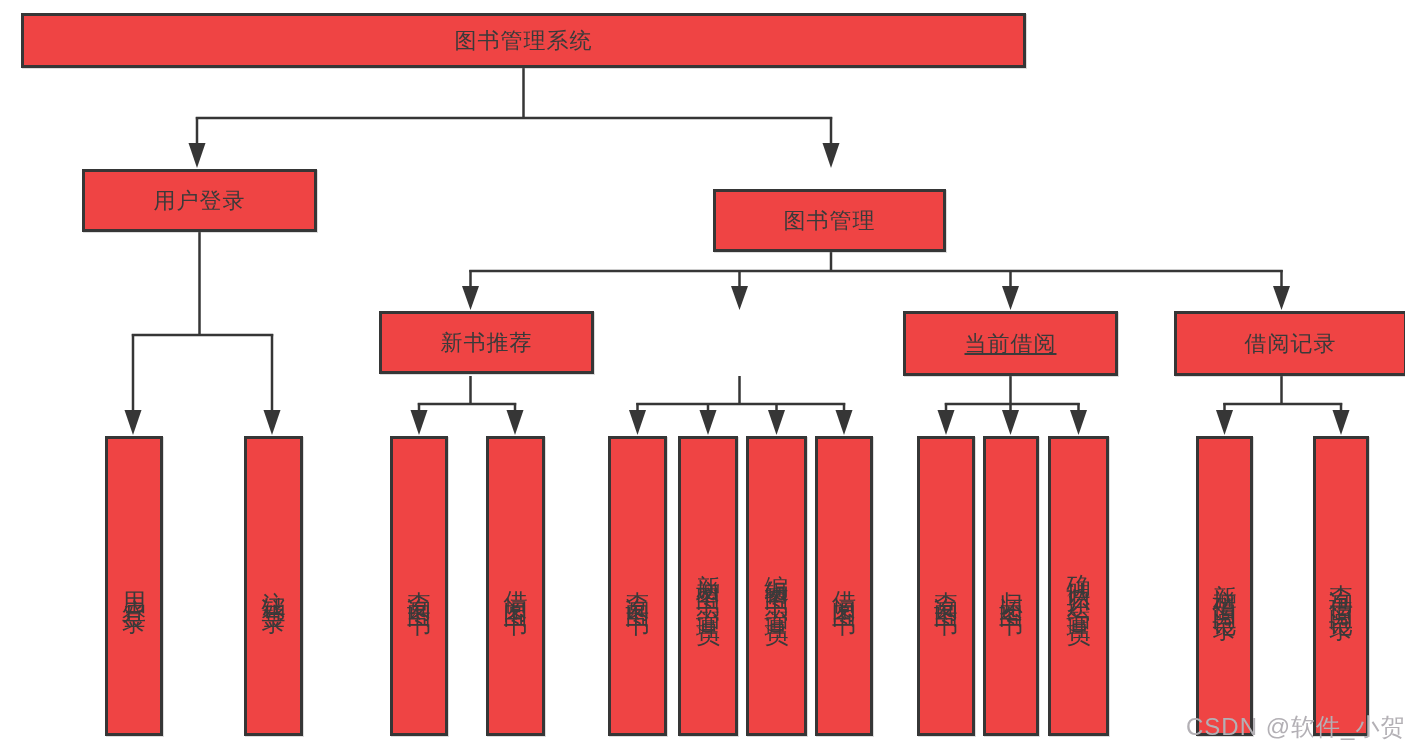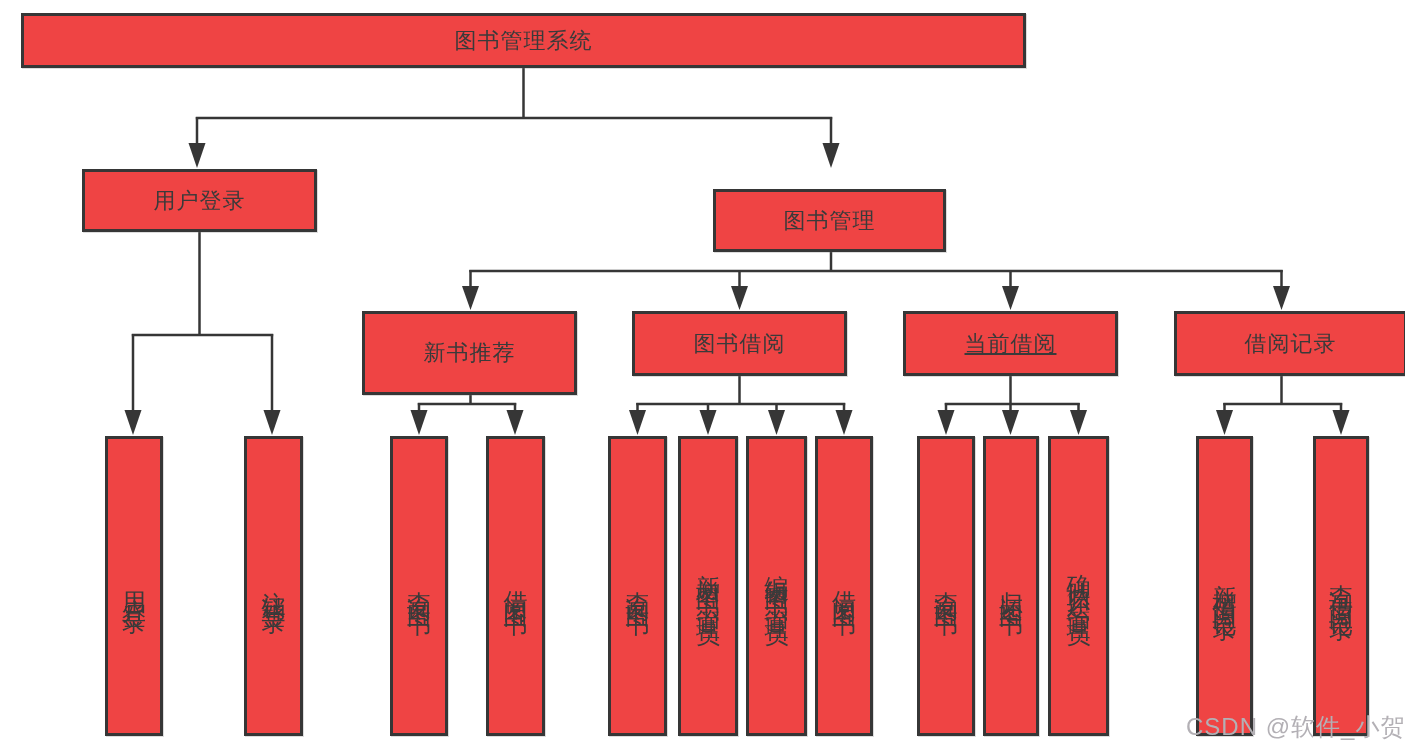--- a/index.html
+++ b/index.html
@@ -121,22 +121,21 @@
       <polygon points="1216,410 1233,410 1224.5,435" fill="#363636" stroke="none"></polygon>
       <polygon points="1332.5,410 1349.5,410 1341,435" fill="#363636" stroke="none"></polygon>
     </g>
   </svg>
 
   <div class="box hbox" style="left:21px;top:13px;width:1005px;height:55px;">图书管理系统</div>
 
   <div class="box hbox" style="left:82px;top:169px;width:235px;height:63px;">用户登录</div>
   <div class="box hbox" style="left:713px;top:181px;width:233px;height:63px;margin-top:8px;">图书管理</div>
 
-  <div class="box hbox" style="left:362px;top:311px;width:215px;height:84px;">新书推荐</div>
-  <div class="box hbox" style="left:632px;top:311px;width:215px;height:65px;">图书借阅</div>
+  <div class="box hbox" style="left:379px;top:311px;width:215px;height:63px;">新书推荐</div>
   <div class="box hbox" style="left:903px;top:311px;width:215px;height:65px;text-decoration:underline;">当前借阅</div>
   <div class="box hbox" style="left:1174px;top:311px;width:233px;height:65px;">借阅记录</div>
 
   <div class="box vbox" style="left:105px;top:436px;width:58px;height:300px;">用户登录</div>
   <div class="box vbox" style="left:244px;top:436px;width:59px;height:300px;">注销登录</div>
 
   <div class="box vbox" style="left:390px;top:436px;width:58px;height:300px;">查询图书</div>
   <div class="box vbox" style="left:486px;top:436px;width:59px;height:300px;">借阅图书</div>
 
   <div class="box vbox" style="left:608px;top:436px;width:59px;height:300px;">查询图书</div>

